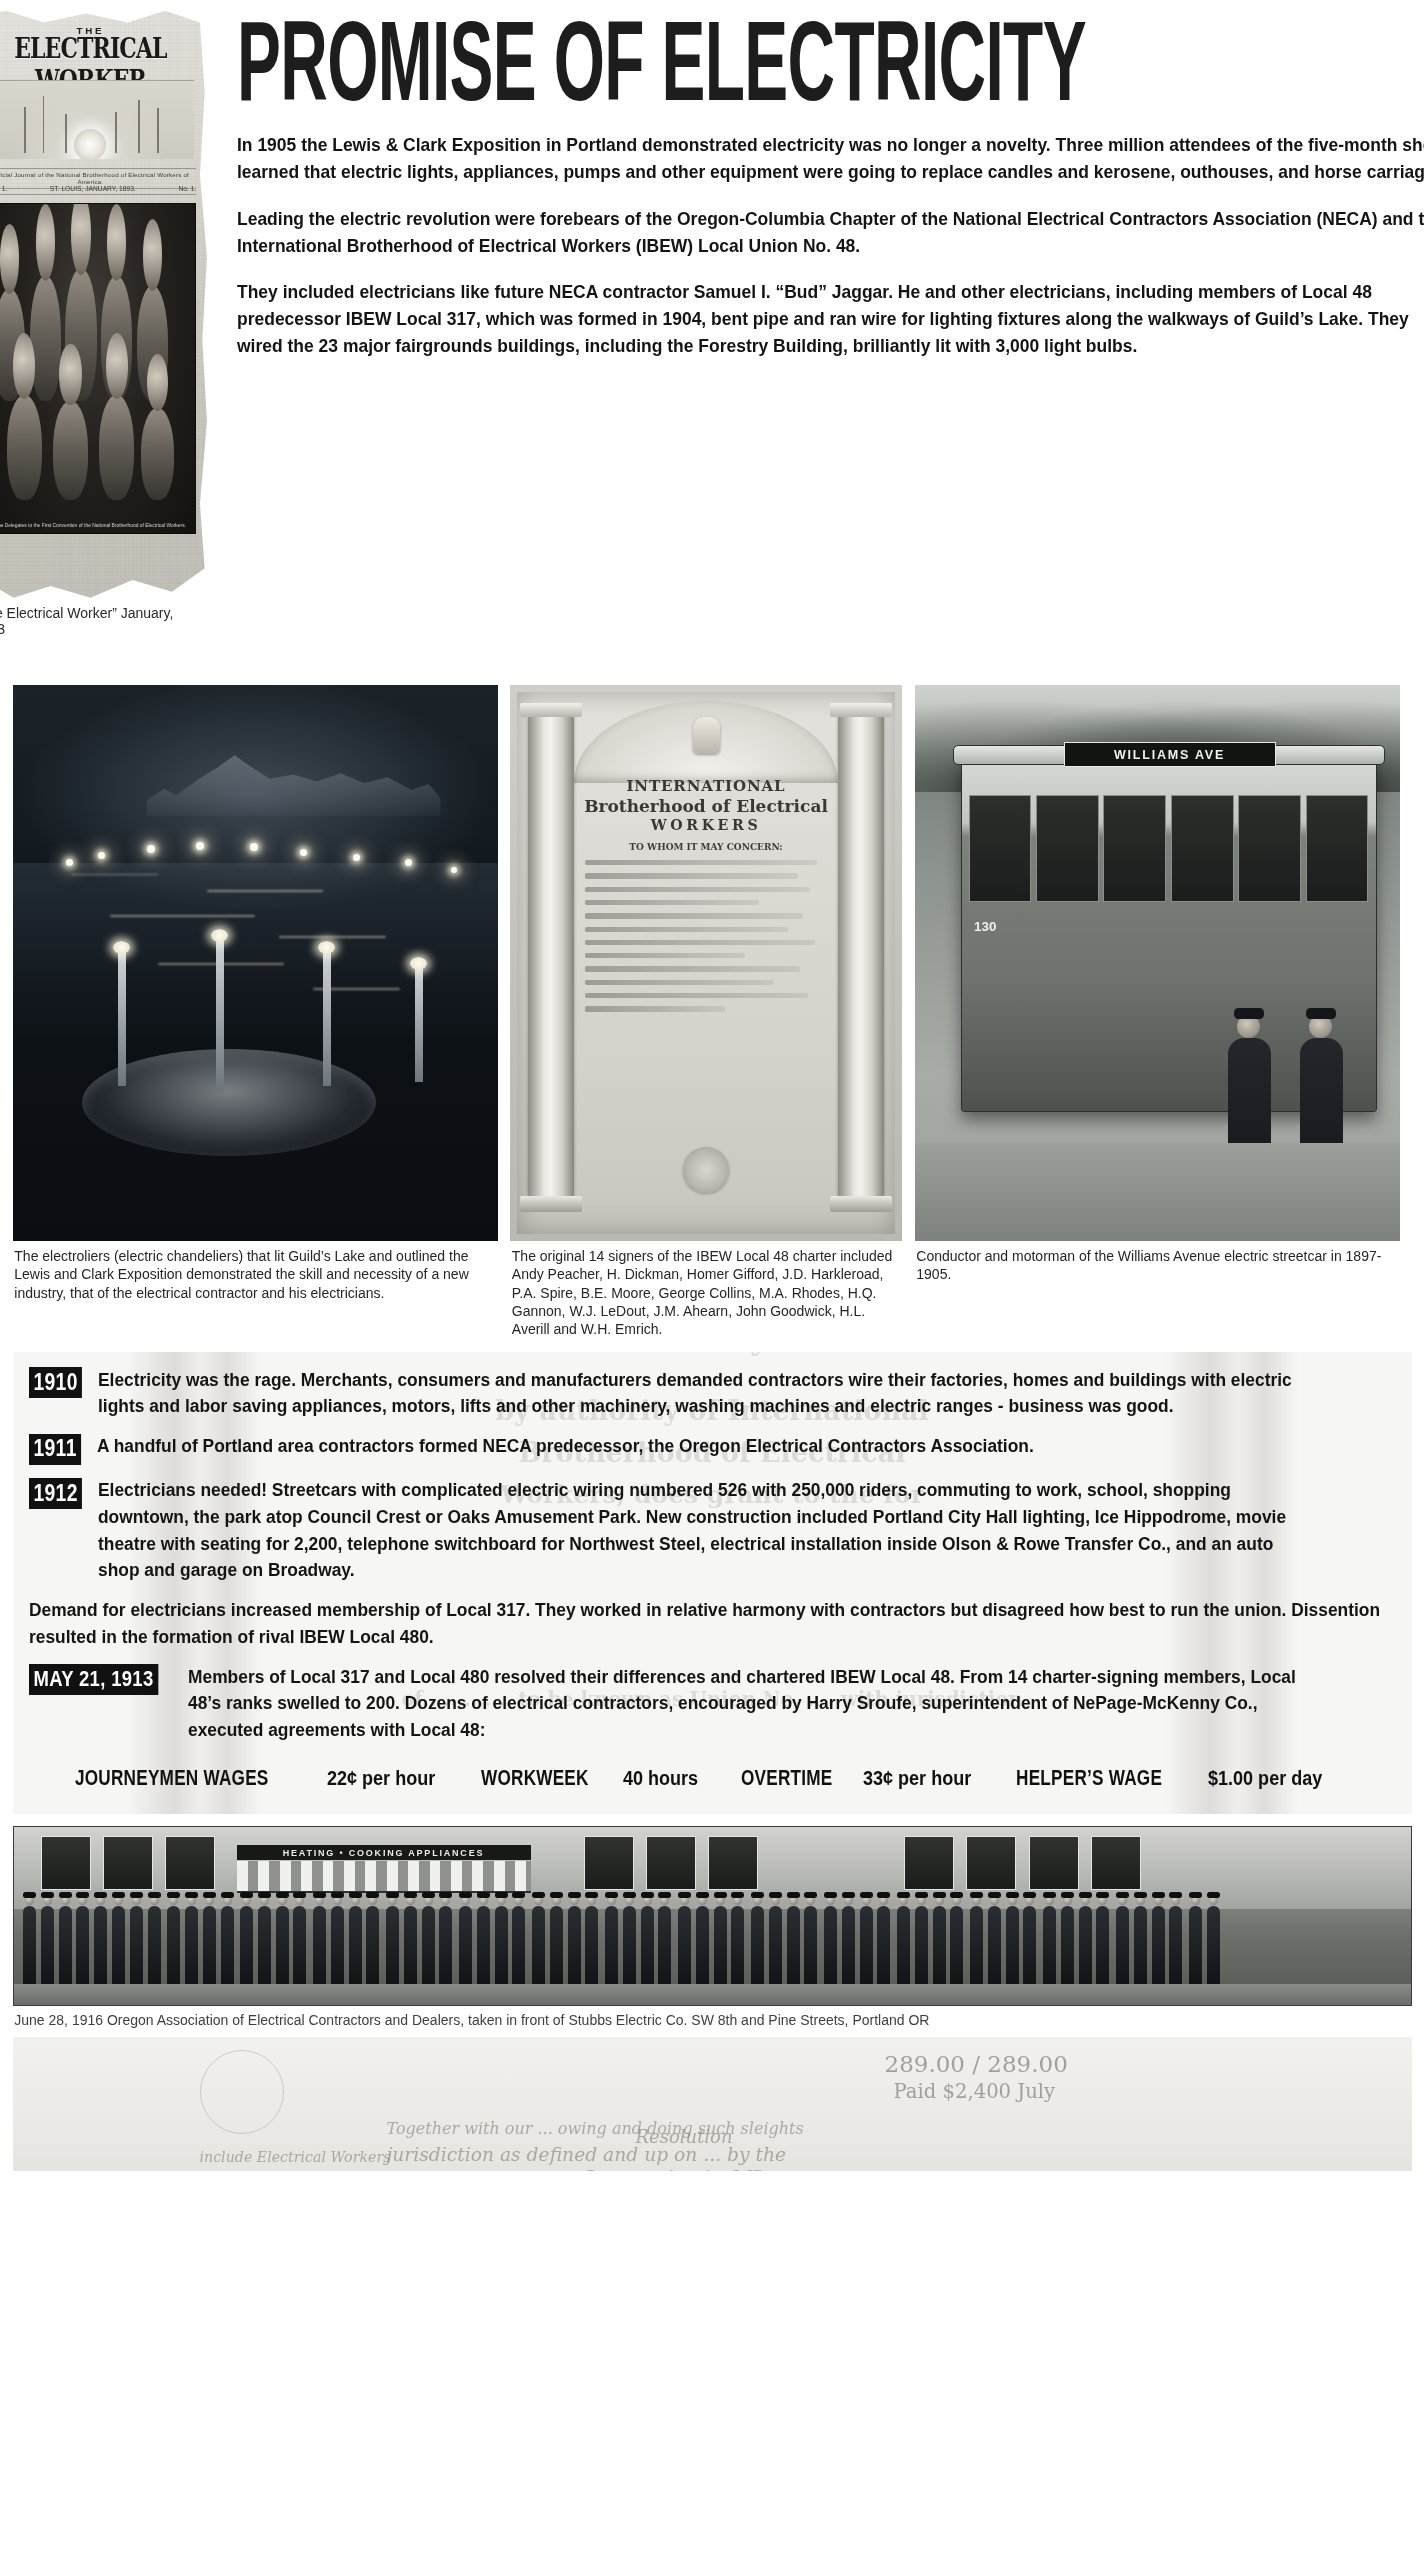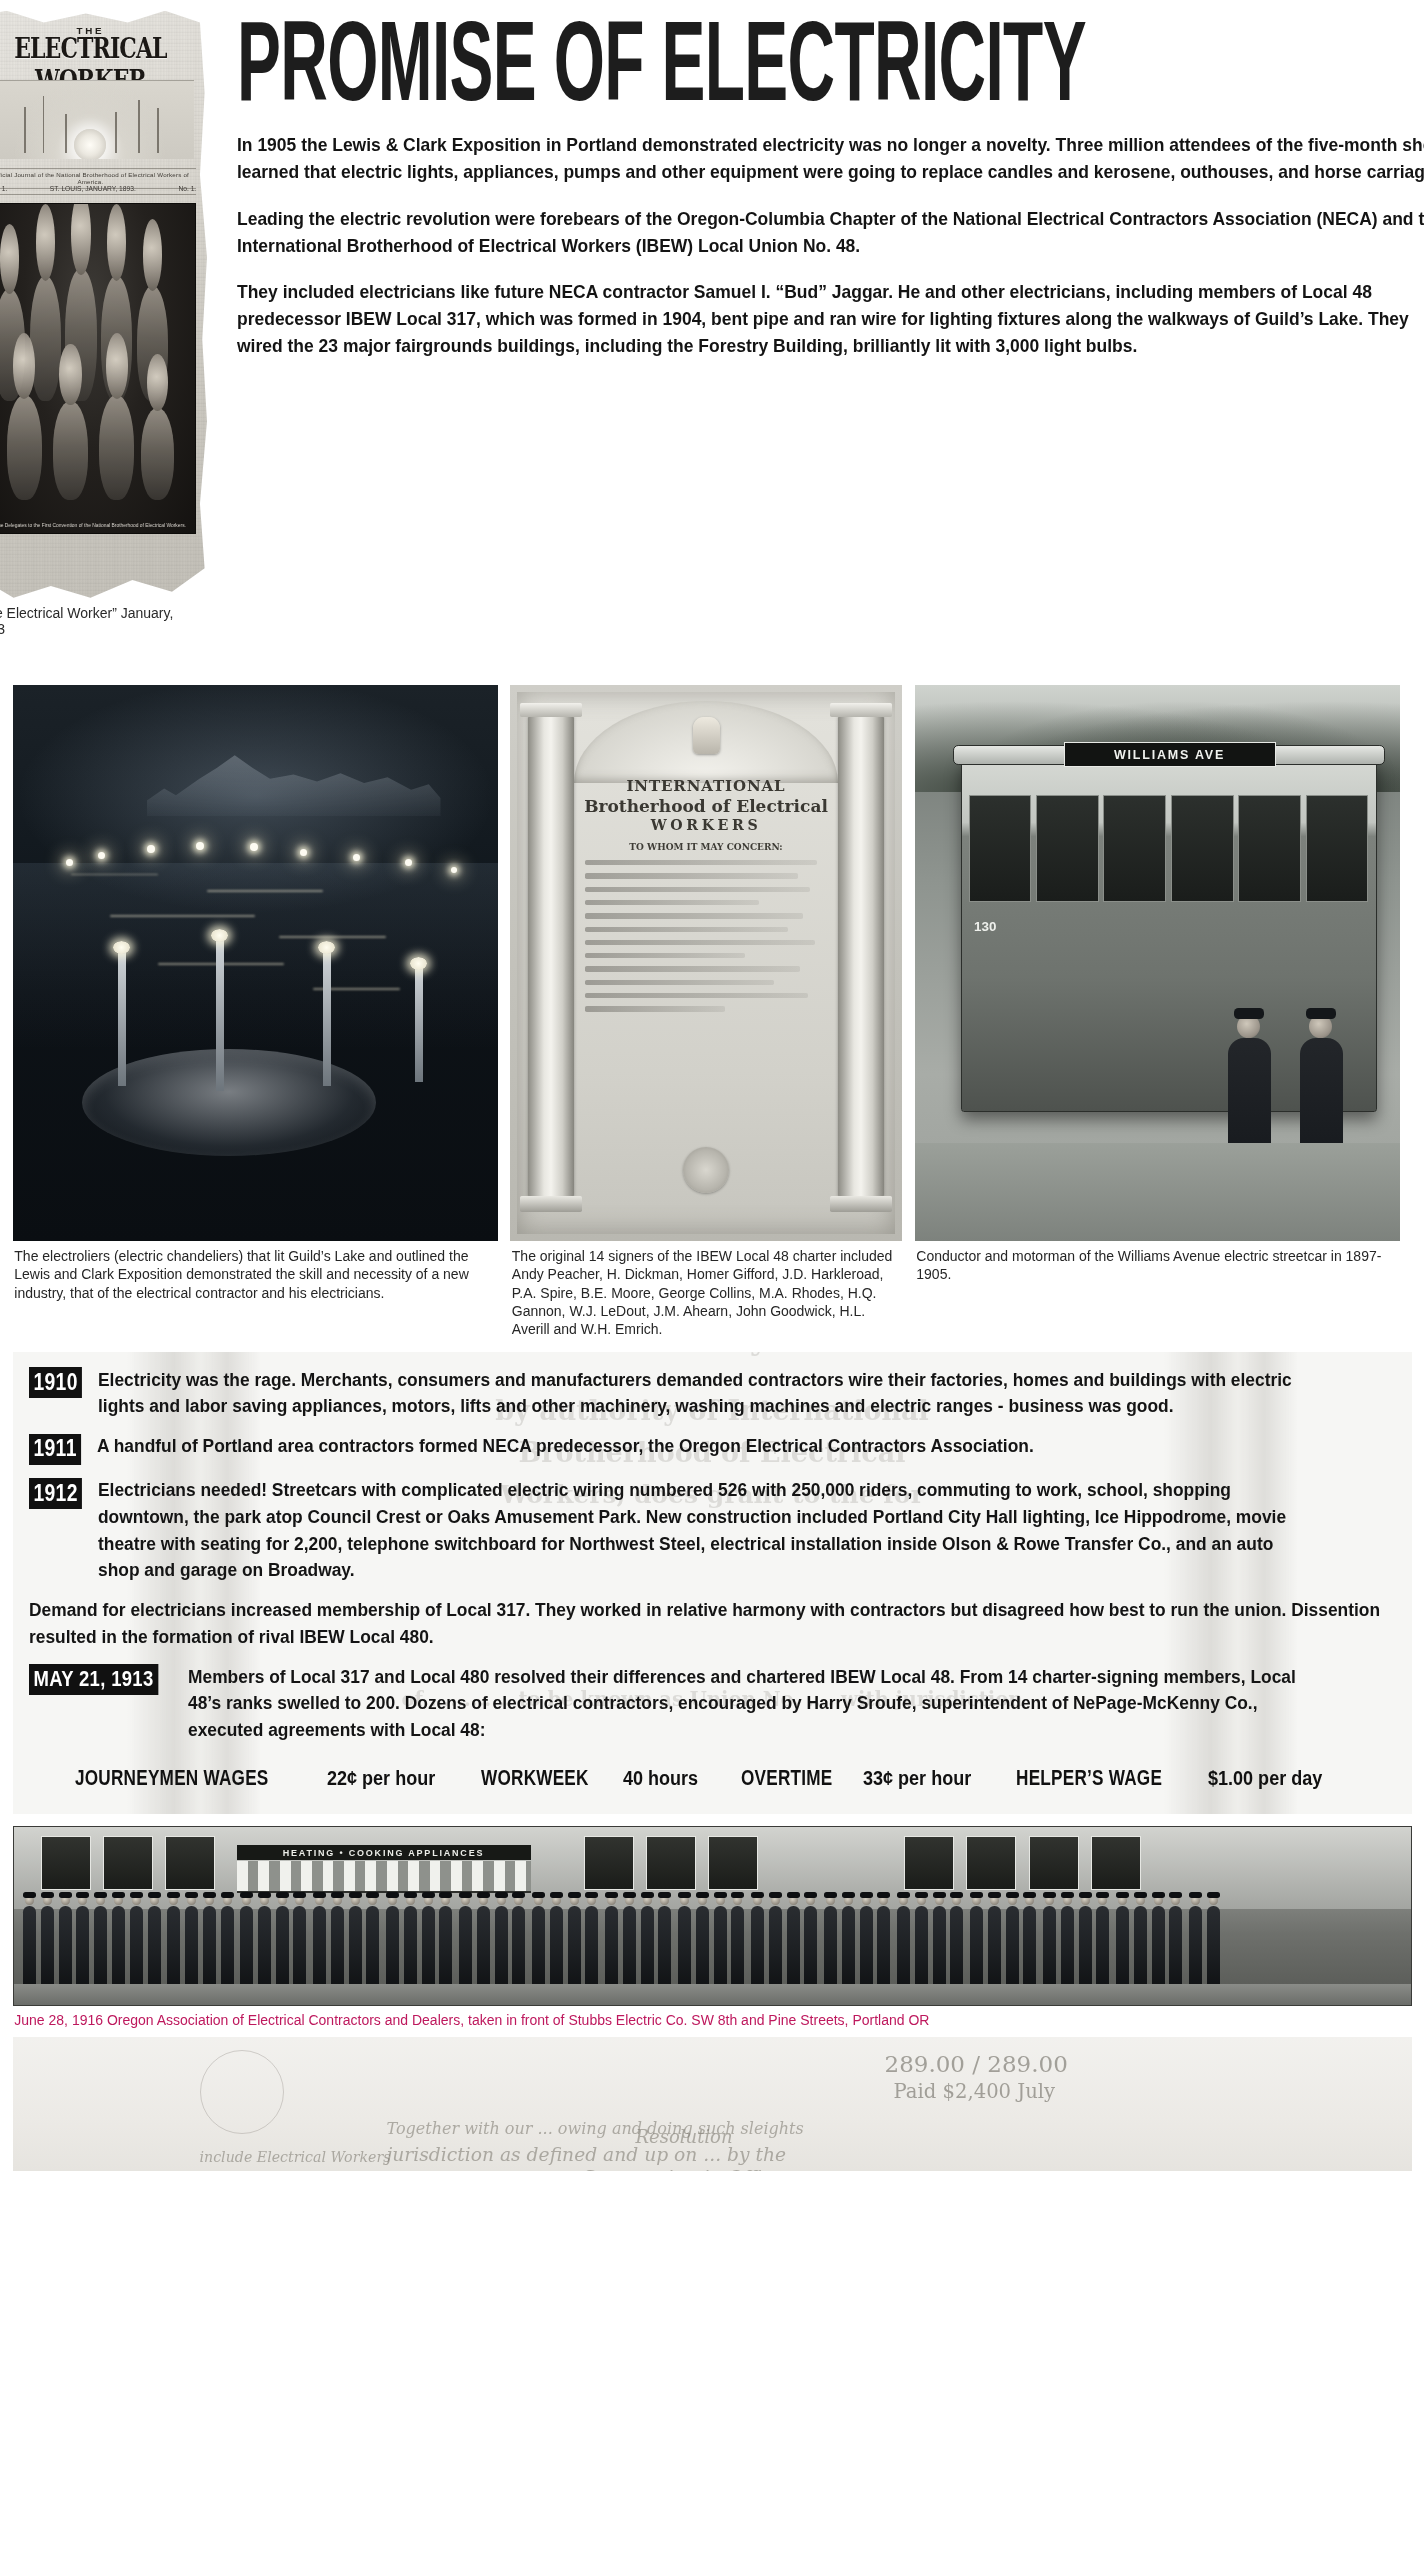--- a/index.html
+++ b/index.html
@@ -358,21 +358,21 @@
     font-family:"Liberation Sans Narrow","Liberation Sans",sans-serif;font-weight:bold;}
   .crowd{position:absolute;left:0;right:0;bottom:14.2px;height:107px;}
   .crowd i{position:absolute;bottom:0;width:13.4px;height:85px;border-radius:6.2px 6.2px 1.8px 1.8px;
     background:linear-gradient(180deg,#2a2d31 0%,#1c1f22 55%,#0f1113 100%);}
   .crowd i:before{content:"";position:absolute;left:50%;margin-left:-4.5px;top:-9.8px;width:9px;height:9px;border-radius:50%;
     background:radial-gradient(circle at 40% 35%,#d7d1c4,#8e887e 70%,#5f5a54);}
   .crowd i:after{content:"";position:absolute;left:50%;margin-left:-6.2px;top:-13.4px;width:12.5px;height:5.3px;border-radius:2.7px;background:#0d0f11;}
   .sidewalk{position:absolute;left:0;right:0;bottom:0;height:21.4px;
     background:linear-gradient(180deg,#8a8c88,#6b6d69);}
   .pano-cap{
-    font-size:14px;color:#be185d;padding:6.2px 1.8px 0 1.8px;
+    font-size:14px;color:#404040;padding:6.2px 1.8px 0 1.8px;
     font-family:"Liberation Sans",sans-serif;
   }
 
   
   .footer-sheet{
     position:relative;margin:9px 12.5px 0 12.5px;height:134px;overflow:hidden;
     background:linear-gradient(180deg,#f2f1ee 0%,#eceae6 60%,#e6e4df 100%);
   }
   .fs-line{position:absolute;font-family:"DejaVu Serif",serif;font-style:italic;
     color:rgba(120,116,108,.55);white-space:nowrap;}

